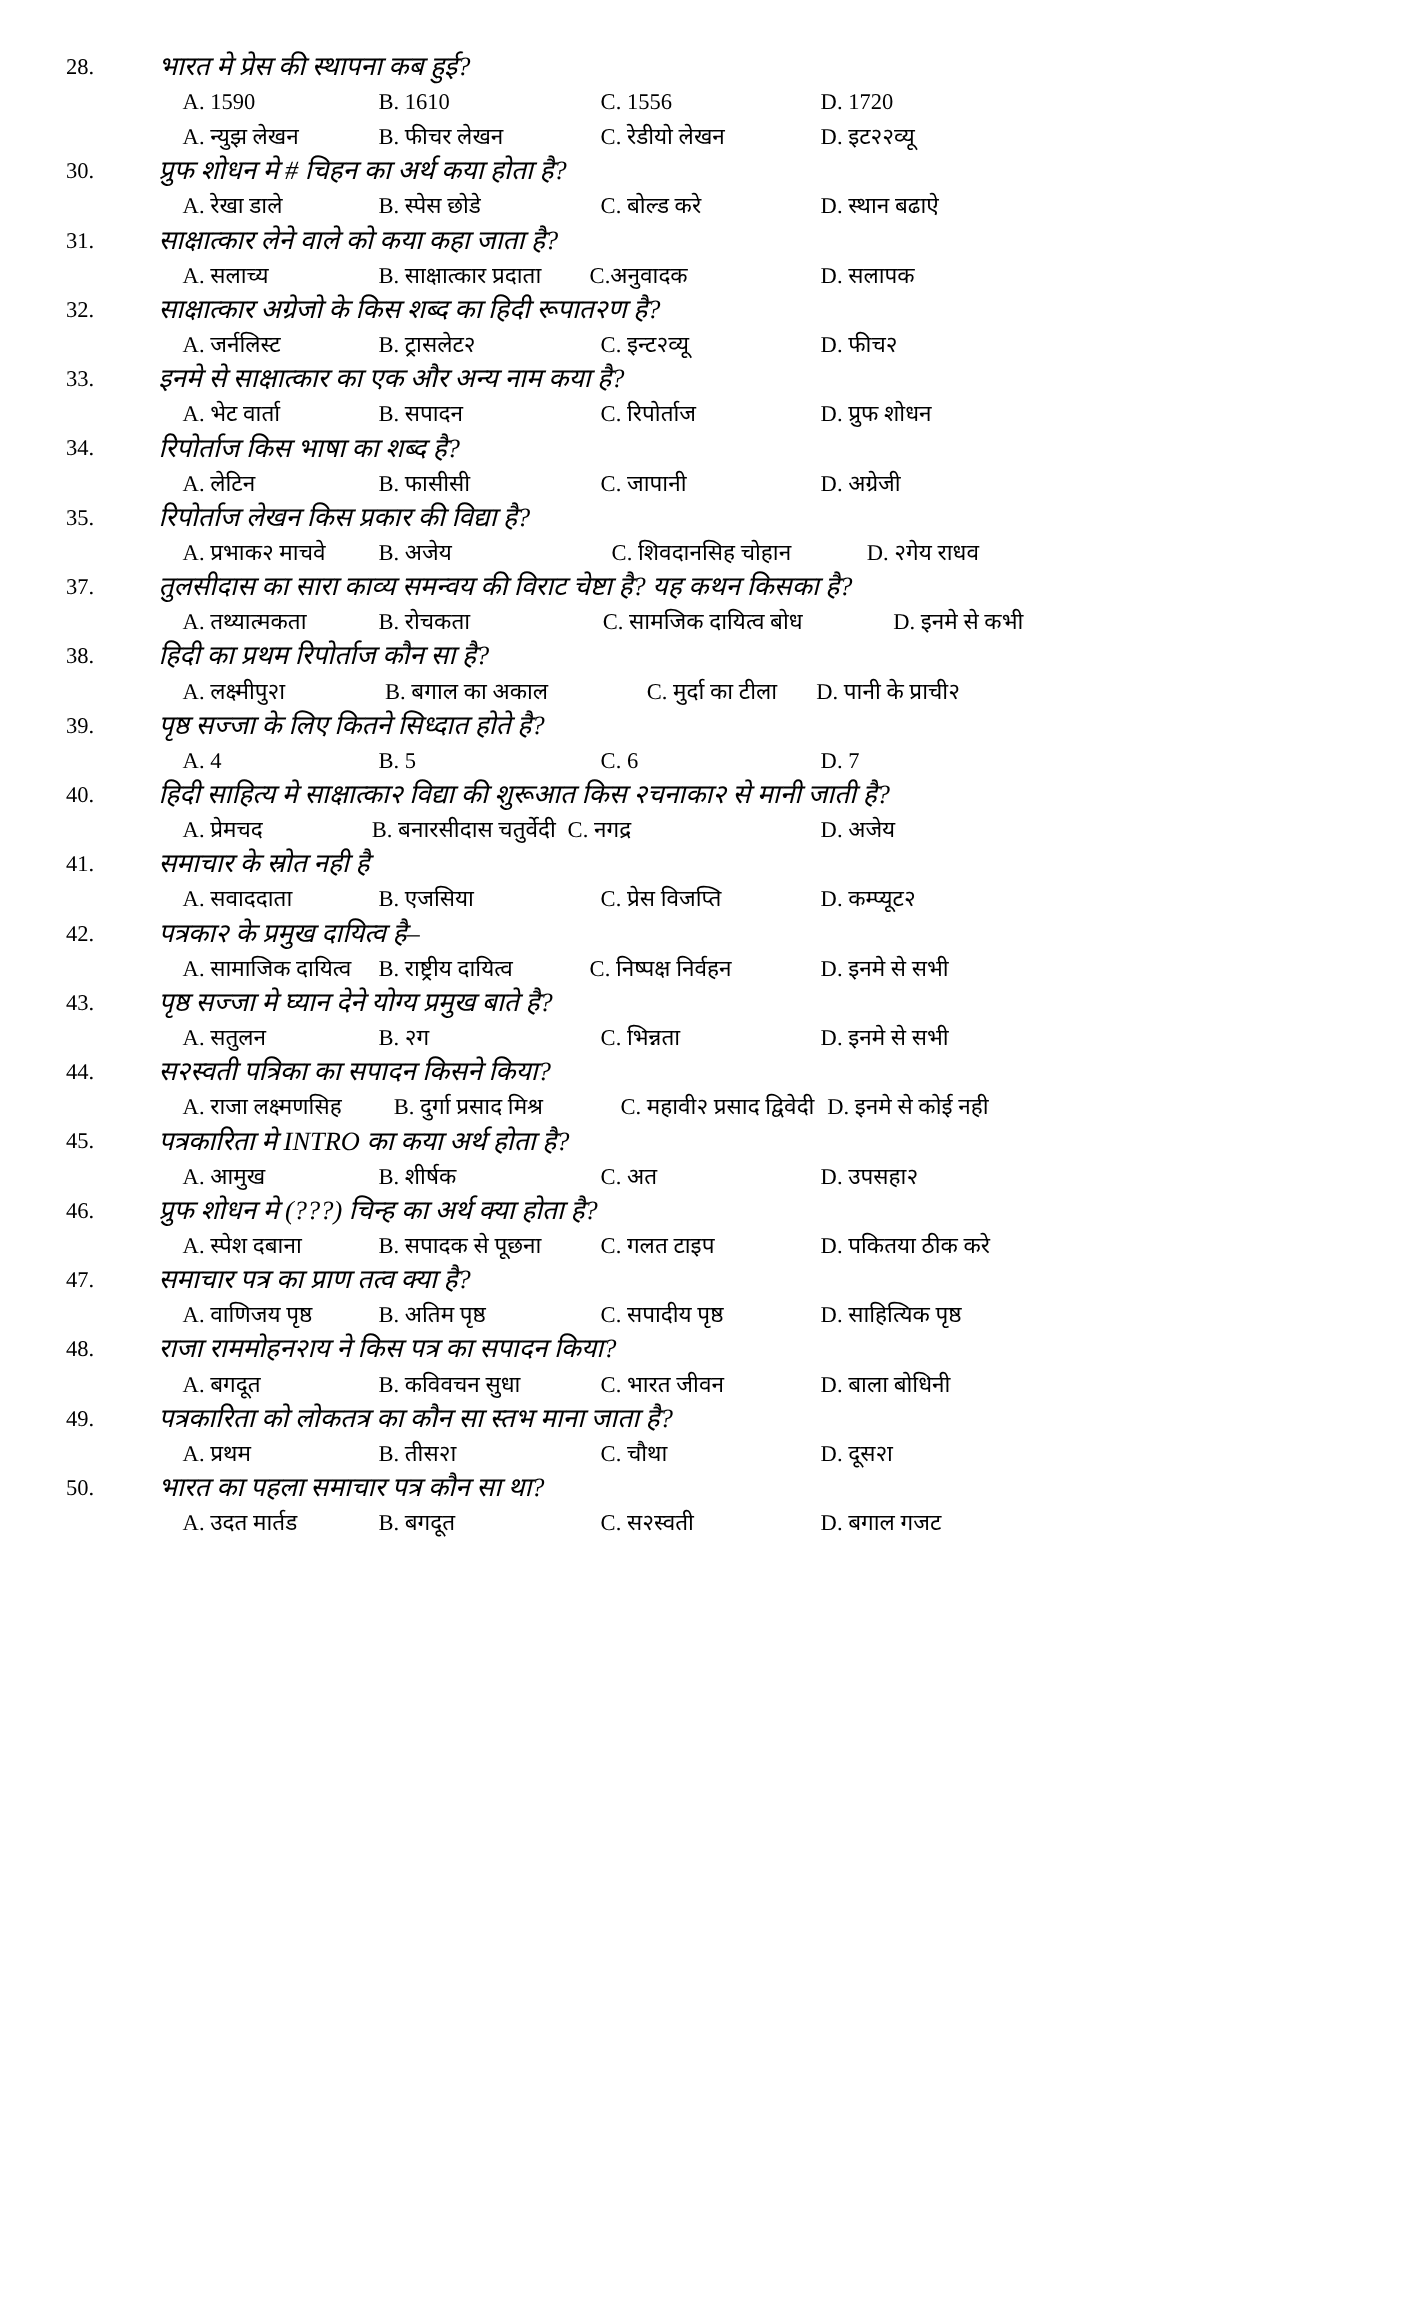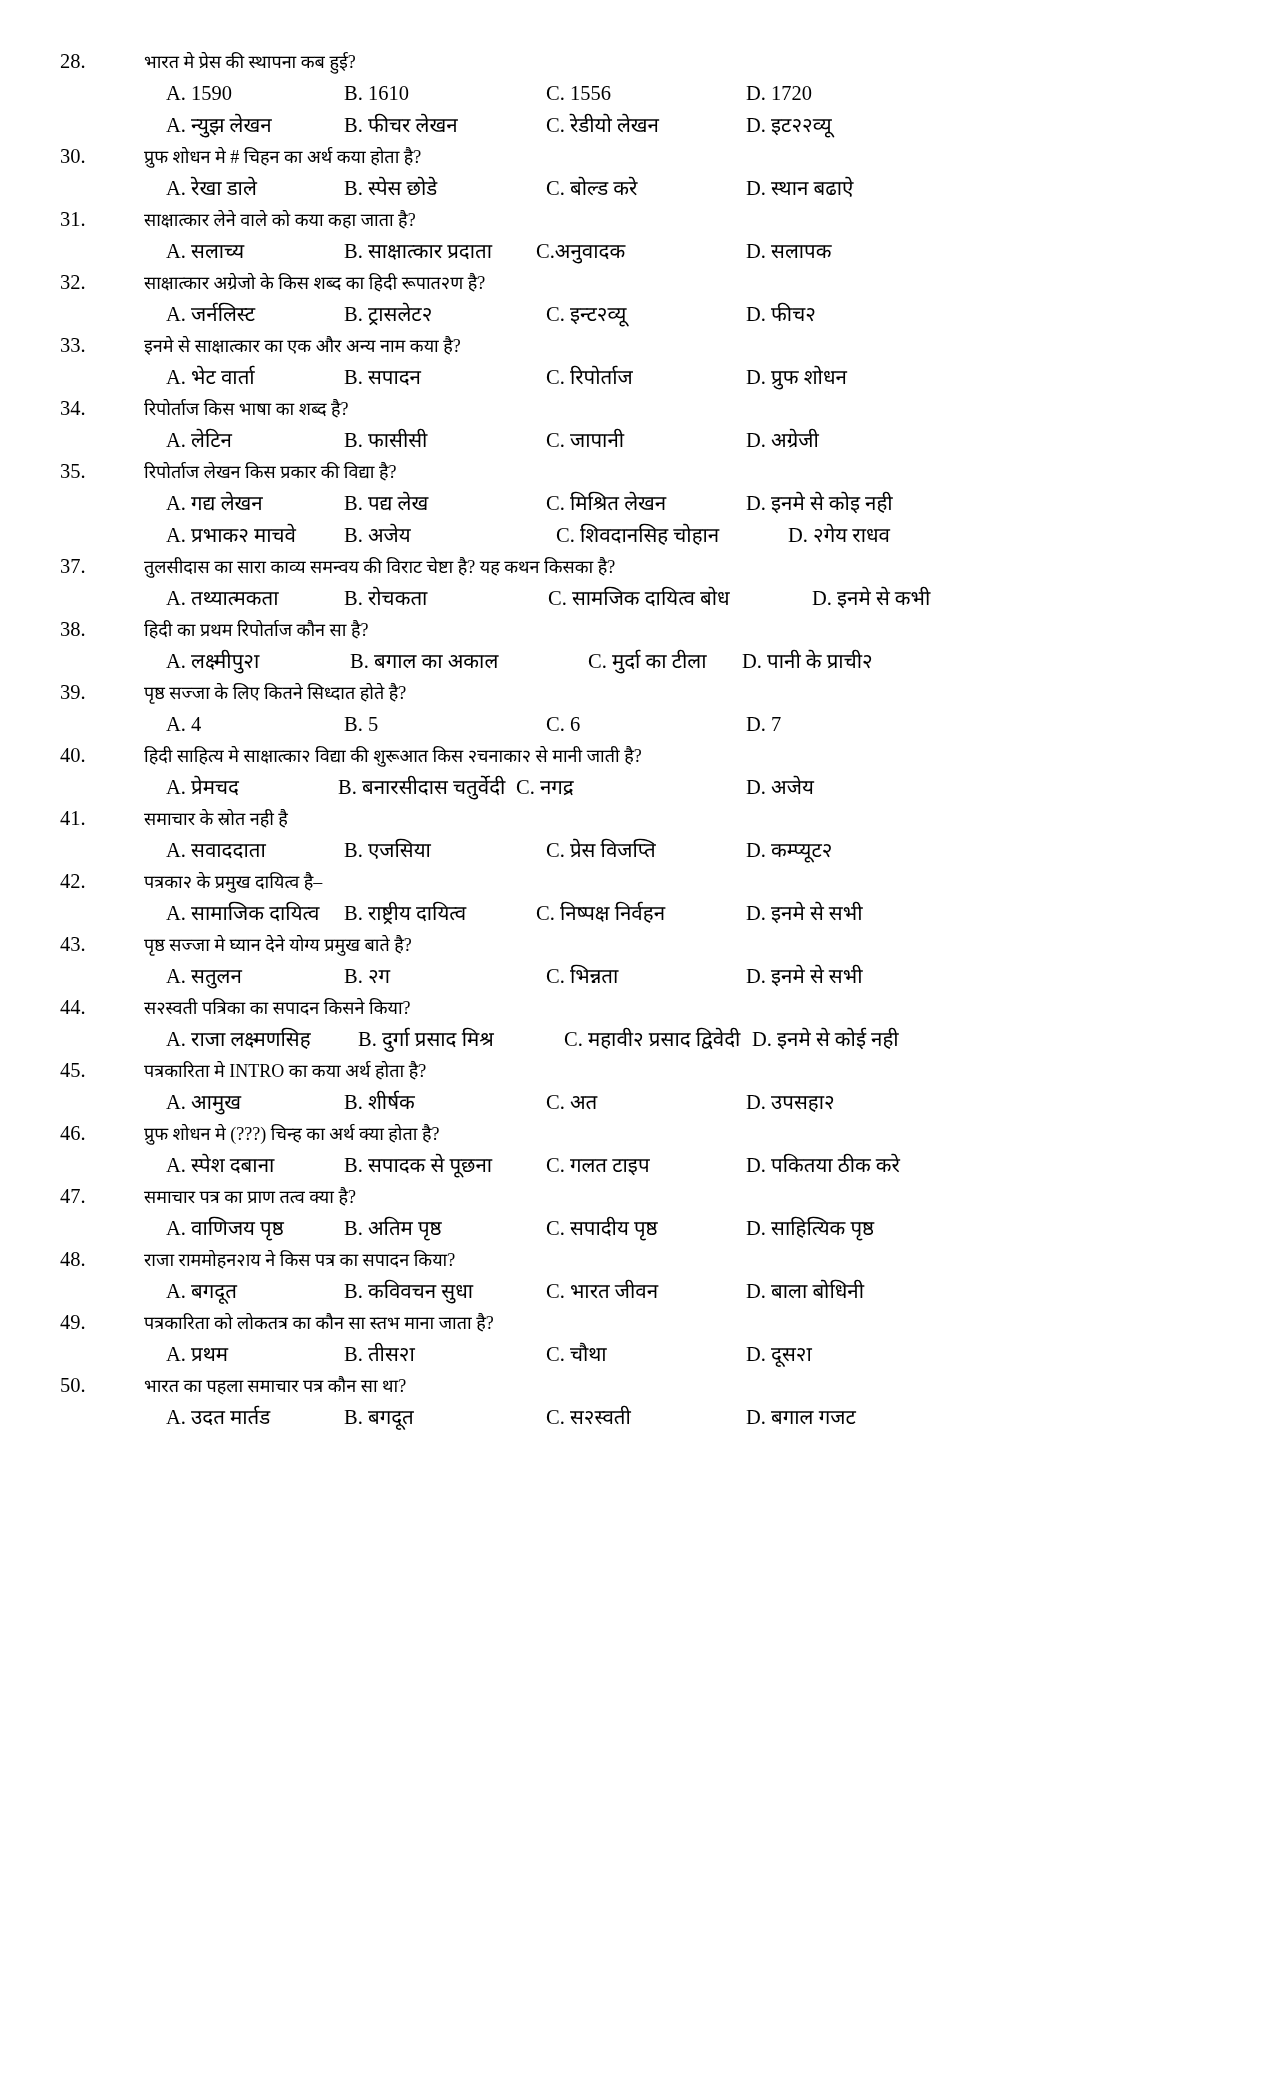--- a/index.html
+++ b/index.html
@@ -42,22 +42,23 @@
     position: absolute;
     left: -84px;
     width: 46px;
     text-align: left;
     font-size: 20.5px;
     line-height: 30px;
     font-family: "Liberation Serif", "DejaVu Serif", serif;
   }
   .qtext {
     display: inline-block;
-    font-size: 18px;
+    font-size: 24px;
     line-height: 30px;
+    font-style: italic;
   }
   .options {
     position: relative;
     display: block;
     height: 32px;
     line-height: 32px;
     white-space: nowrap;
     margin-left: 22px;
   }
   .opt {
@@ -150,26 +151,20 @@
         <div class="qline"><span class="qnum">34.</span><span class="qtext">रिपोर्ताज किस भाषा का शब्द है?</span></div>
         <div class="options">
           <span class="opt a">A. लेटिन</span>
           <span class="opt b">B. फासीसी</span>
           <span class="opt c">C. जापानी</span>
           <span class="opt d">D. अग्रेजी</span>
         </div>
       </div>
       <div class="qblock">
         <div class="qline"><span class="qnum">35.</span><span class="qtext">रिपोर्ताज लेखन किस प्रकार की विद्या है?</span></div>
-        <div class="options">
-          <span class="opt a">A. गद्य लेखन</span>
-          <span class="opt b">B. पद्य लेख</span>
-          <span class="opt c">C. मिश्रित लेखन</span>
-          <span class="opt d">D. इनमे से कोइ नही</span>
-        </div>
       </div>
       <div class="qblock">
         <div class="options w1">
           <span class="opt a">A. प्रभाक२ माचवे</span>
           <span class="opt b">B. अजेय</span>
           <span class="opt c">C. शिवदानसिह चोहान</span>
           <span class="opt d">D. २गेय राधव</span>
         </div>
       </div>
       <div class="qblock">

